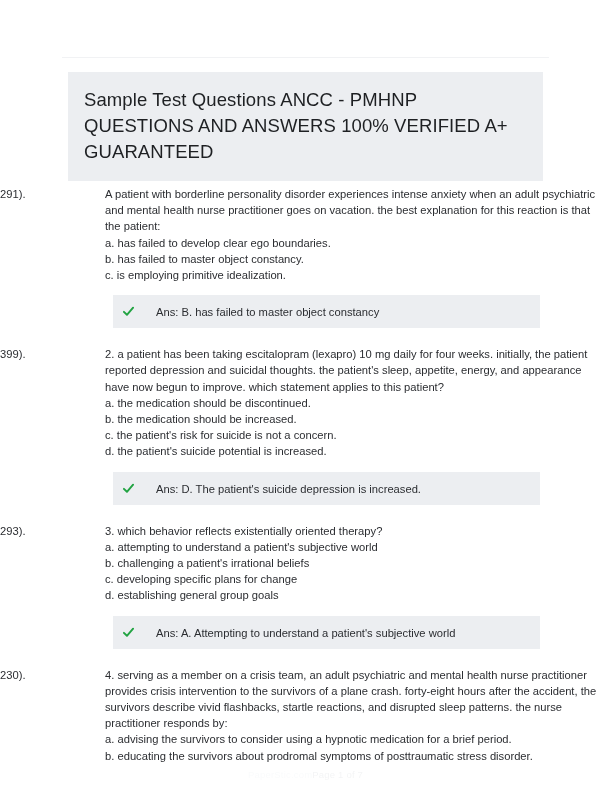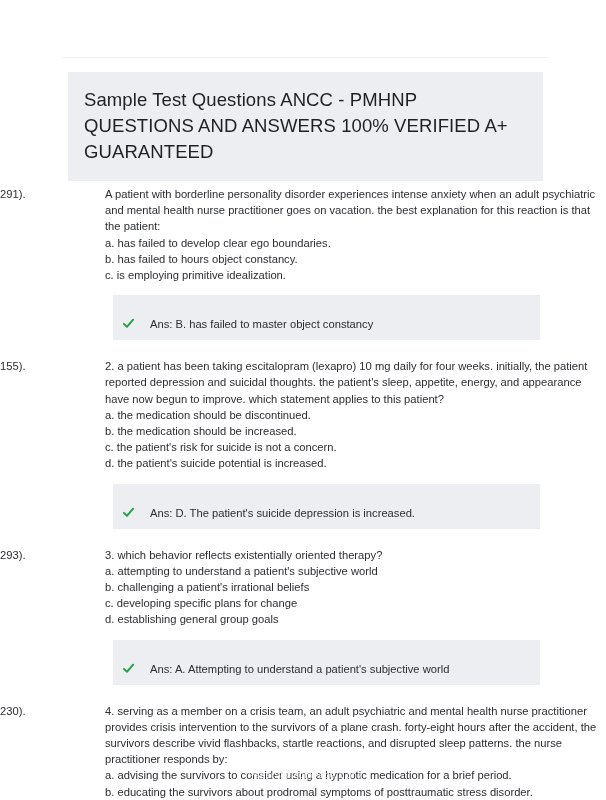--- a/index.html
+++ b/index.html
@@ -101,22 +101,21 @@
     margin-left: 113px;
     width: 427px;
     background: #eceef1;
     padding: 7px 10px 8px 10px;
     box-sizing: border-box;
   }
 
   .ans-line {
     display: flex;
     align-items: baseline;
-    gap: 16px;
-    margin-top: 12px;
+    gap: 22px;
   }
 
   .check-icon {
     flex: 0 0 auto;
     display: inline-block;
     width: 11px;
     height: 11px;
     position: relative;
     top: 1px;
   }
@@ -159,36 +158,36 @@
 
   <div class="doc-title">Sample Test Questions ANCC - PMHNP QUESTIONS AND ANSWERS 100% VERIFIED A+ GUARANTEED</div>
 
   <div class="questions">
       <div class="qblock">
         <div class="qrow">
           <div class="qnum">291).</div>
           <div class="qbody">
             <p class="qstem">A patient with borderline personality disorder experiences intense anxiety when an adult psychiatric and mental health nurse practitioner goes on vacation. the best explanation for this reaction is that the patient:</p>
             <p class="qopt">a. has failed to develop clear ego boundaries.</p>
-            <p class="qopt">b. has failed to hours object constancy.</p>
+            <p class="qopt">b. has failed to master object constancy.</p>
             <p class="qopt">c. is employing primitive idealization.</p>
           </div>
         </div>
         <div class="ans-wrap">
           <div class="ans-line">
             <span class="check-icon"><svg viewBox="0 0 12 12" width="11" height="11" aria-hidden="true">
                 <path d="M1 6.4 L4.3 9.6 L11 1.9" fill="none" stroke="#21a342" stroke-width="2.1" stroke-linecap="round" stroke-linejoin="round"></path>
               </svg></span>
             <span class="ans-text">Ans: B. has failed to master object constancy</span>
           </div>
         </div>
       </div>
       <div class="qblock">
         <div class="qrow">
-          <div class="qnum">155).</div>
+          <div class="qnum">399).</div>
           <div class="qbody">
             <p class="qstem">2. a patient has been taking escitalopram (lexapro) 10 mg daily for four weeks. initially, the patient reported depression and suicidal thoughts. the patient's sleep, appetite, energy, and appearance have now begun to improve. which statement applies to this patient?</p>
             <p class="qopt">a. the medication should be discontinued.</p>
             <p class="qopt">b. the medication should be increased.</p>
             <p class="qopt">c. the patient's risk for suicide is not a concern.</p>
             <p class="qopt">d. the patient's suicide potential is increased.</p>
           </div>
         </div>
         <div class="ans-wrap">
           <div class="ans-line">

